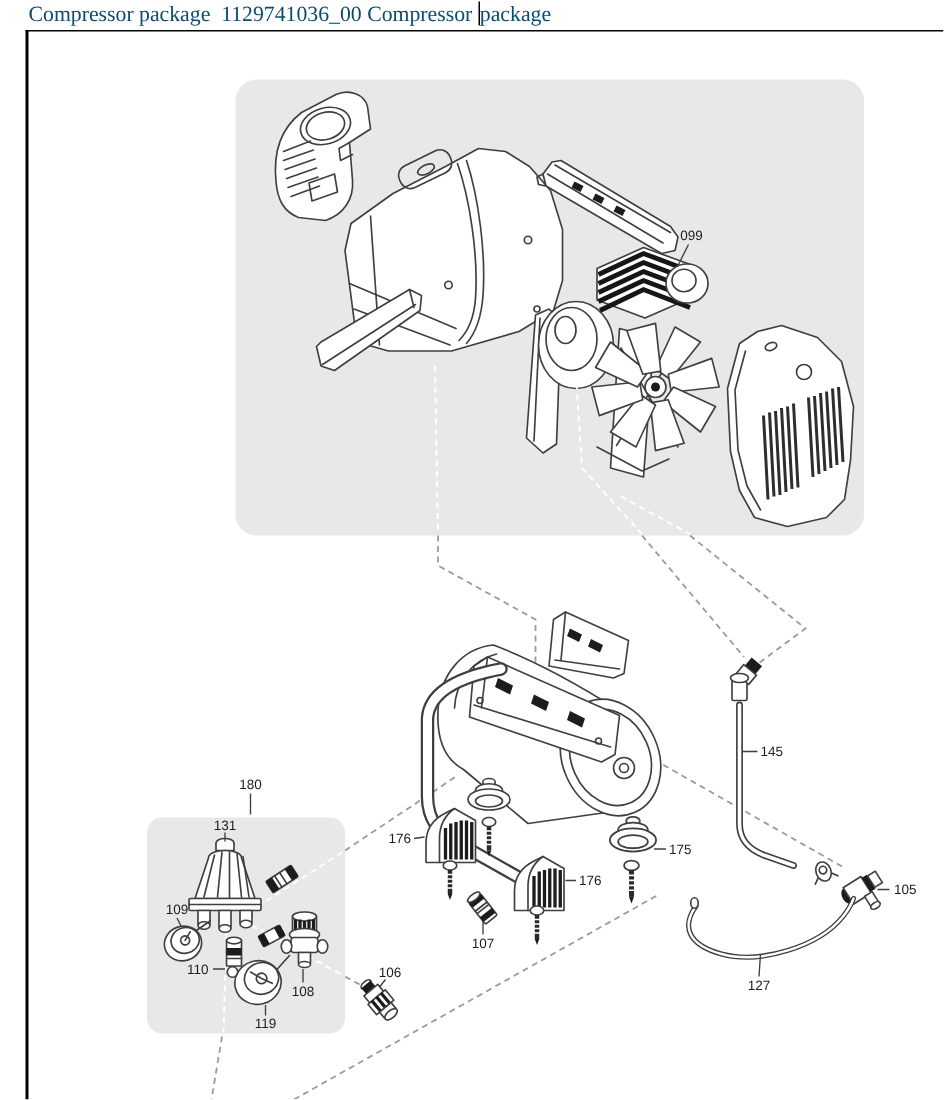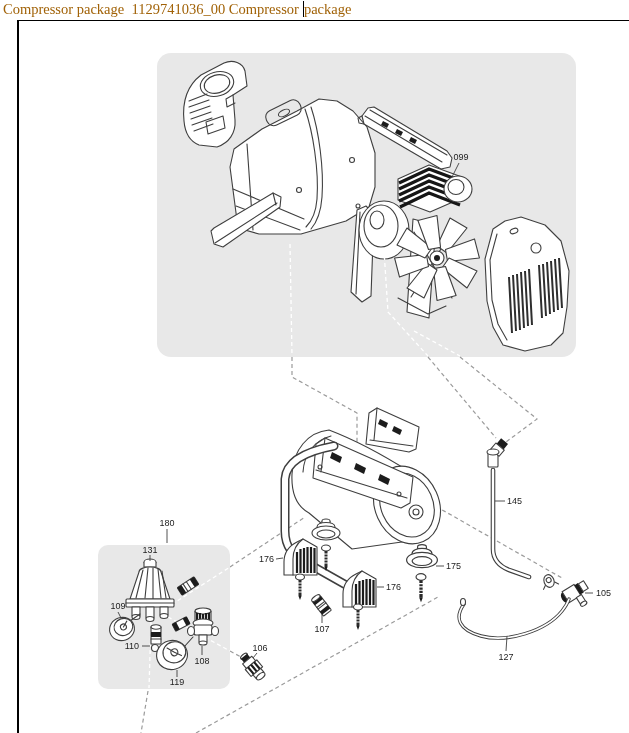--- a/index.html
+++ b/index.html
@@ -2,22 +2,22 @@
 <html style="--panel-fill: #e8e8e8; --line: #3f3f3f; --dash: #9b9b9b; --dark: #1c1c1c; --paper: #ffffff; --frame-border: #000000;"><head>
 <meta charset="utf-8">
 <style>
   :root{
     --panel-fill:#e8e8e8; --line:#3f3f3f; --dash:#9b9b9b; --dark:#1c1c1c;
     --paper:#ffffff; --frame-border:#000000;
   }
   html,body{margin:0;padding:0;background:#fff;}
   .page{position:relative;width:629px;height:733px;background:var(--paper);overflow:hidden;
         font-family:"Liberation Sans",sans-serif;}
-  .title-row{position:absolute;left:3px;top:1px;font-family:"Liberation Serif",serif;
-             font-size:14.5px;color:#a16207;white-space:pre;z-index:3;}
+  .title-row{position:absolute;left:19px;top:1px;font-family:"Liberation Serif",serif;
+             font-size:14.5px;color:#0c4a6e;white-space:pre;z-index:3;}
   .caret{display:inline-block;width:1.4px;height:16px;background:#000;vertical-align:-3px;}
   .frame{position:absolute;left:17px;top:20px;right:-3px;bottom:-3px;
          border-top:1.4px solid var(--frame-border);border-left:2px solid var(--frame-border);
          z-index:1;}
   svg.diagram{position:absolute;left:0;top:0;z-index:2;}
   .ln{fill:none;stroke:var(--line);stroke-width:1.1;stroke-linecap:round;stroke-linejoin:round;}
   .fw{fill:#fff;stroke:var(--line);stroke-width:1.1;stroke-linejoin:round;}
   .dk{fill:var(--dark);stroke:none;}
   .slat{fill:none;stroke:var(--dark);stroke-width:2.2;}
   .vent{fill:none;stroke:#2e2e2e;stroke-width:2;}

